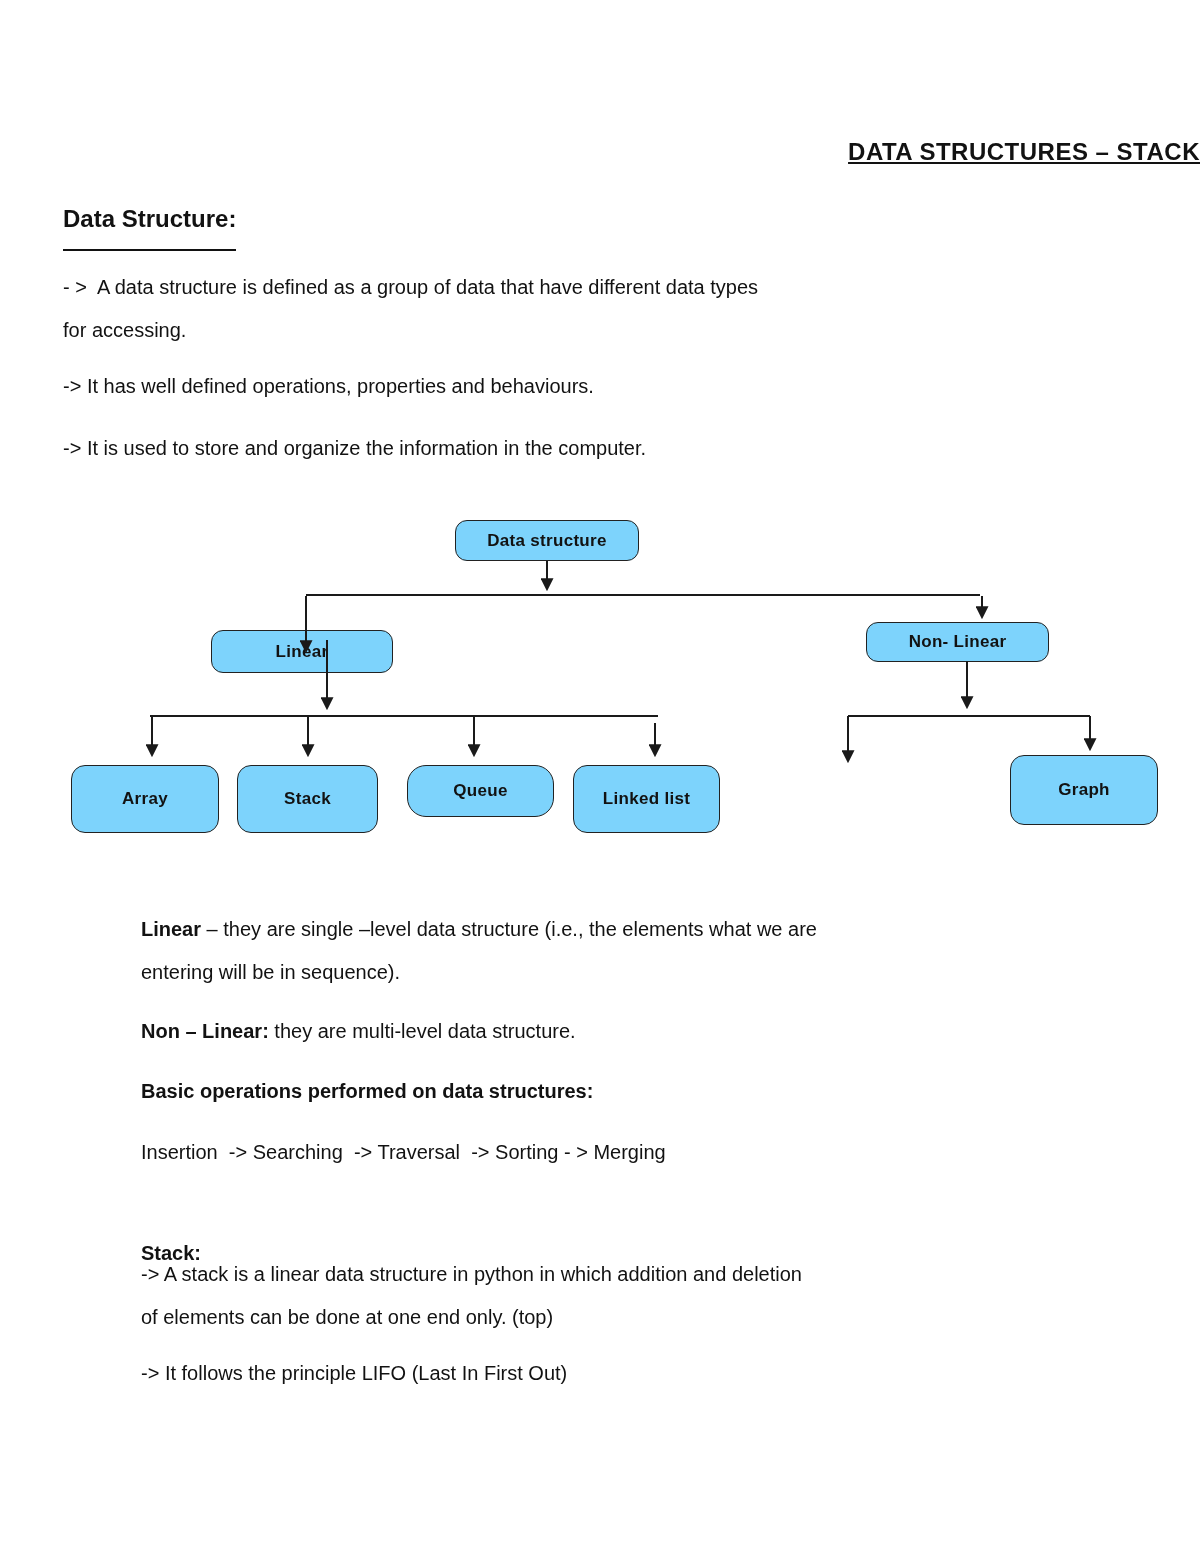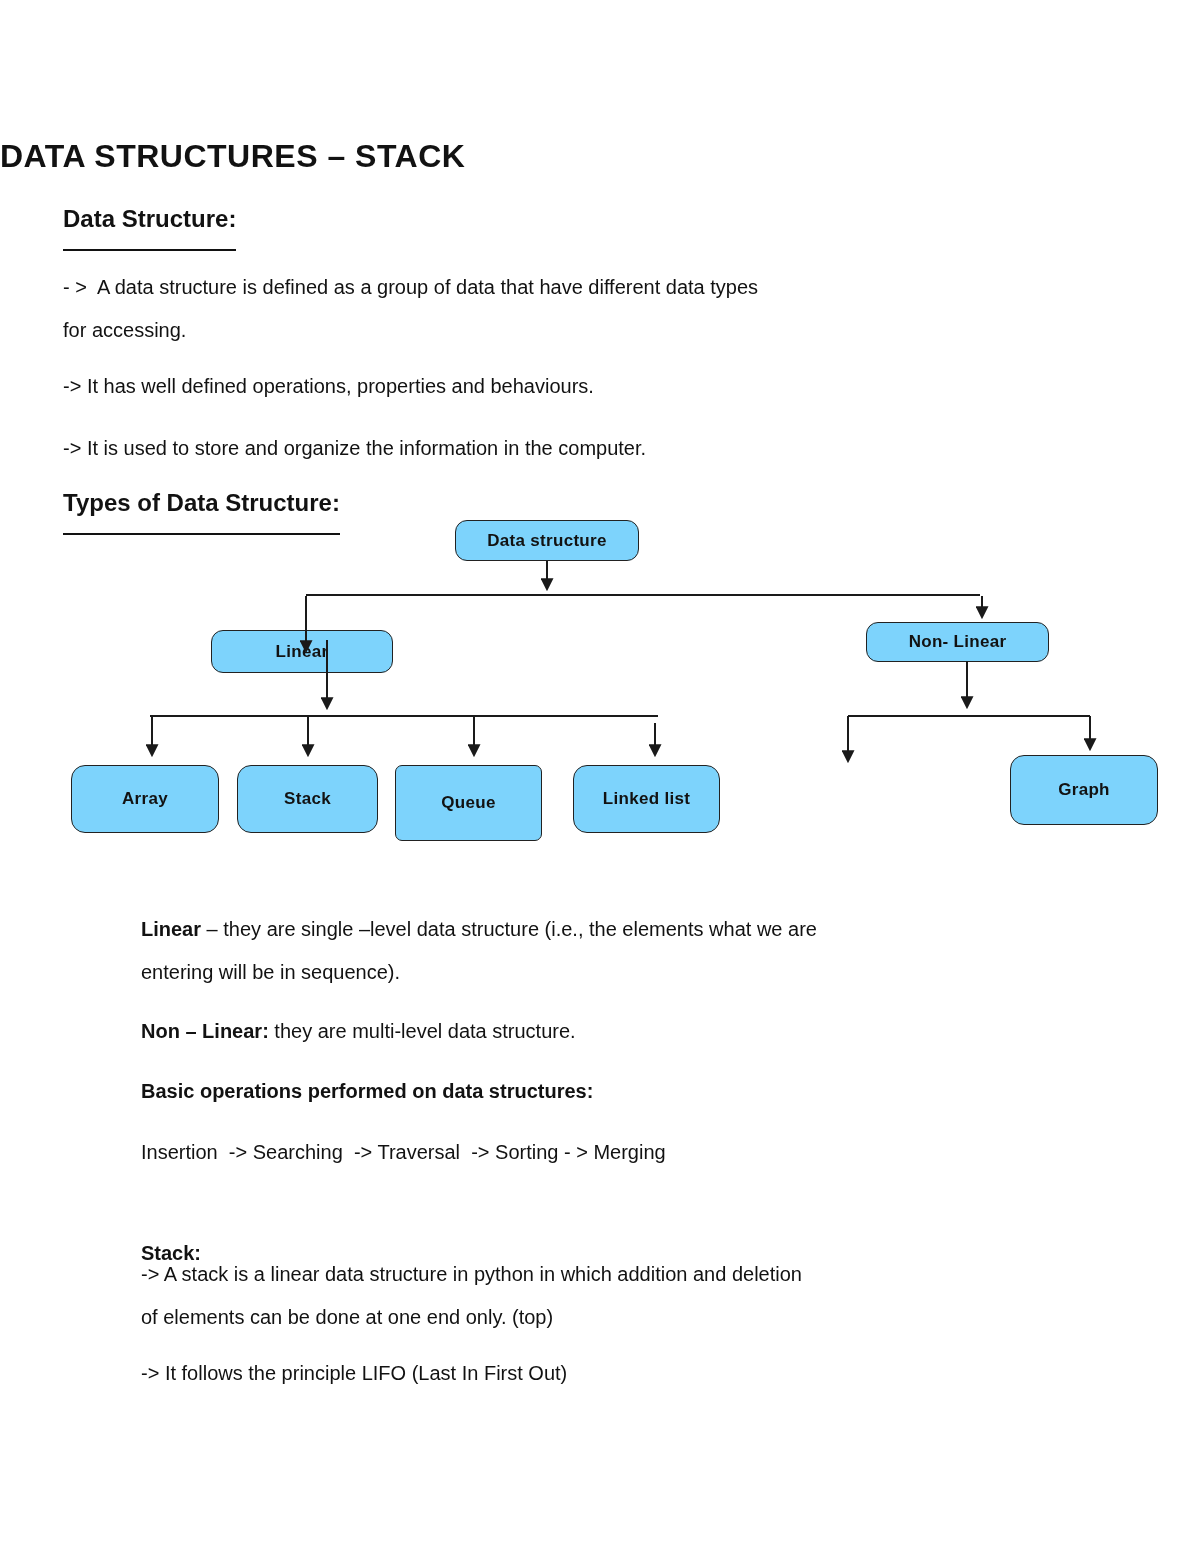--- a/index.html
+++ b/index.html
@@ -7,22 +7,22 @@
     position:relative;
     width:1200px;
     height:1553px;
     background:#ffffff;
     font-family:"Liberation Sans", sans-serif;
     color:#121212;
     overflow:hidden;
   }
   .doc-title{
     position:absolute; top:138px; left:0; width:100%;
-    text-align:left;
-    font-size:32px; font-weight:bold; letter-spacing:0.5px;
+    text-align:right;
+    font-size:24px; font-weight:bold; letter-spacing:0.5px;text-decoration:underline;
   }
   .section-heading{
     position:absolute; left:63px;
     font-size:24px; font-weight:bold;
   }
   .underlined{
     display:inline-block;
     border-bottom:2.5px solid #121212;
     padding-bottom:16px;
   }
@@ -47,21 +47,21 @@
     background:#7dd3fc;
     display:flex; align-items:center; justify-content:center;
     font-size:17px; font-weight:bold; letter-spacing:0.3px;
     box-sizing:border-box;
   }
   .n-root   {left:455px; top:20px;  width:184px; height:41px;}
   .n-linear {left:211px; top:130px; width:182px; height:43px;}
   .n-nonlinear{left:866px; top:122px; width:183px; height:40px;justify-content:center;}
   .n-array  {left:71px;  top:265px; width:148px; height:68px; border-radius:14px;}
   .n-stack  {left:237px; top:265px; width:141px; height:68px; border-radius:14px;}
-  .n-queue  {left:395px; top:265px; width:147px; height:76px; border-radius:7px;}
+  .n-queue  {left:407px; top:265px; width:147px; height:52px; border-radius:19px;}
   .n-linked {left:573px; top:265px; width:147px; height:68px; border-radius:14px;}
   .n-trees  {left:785px; top:267px; width:147px; height:68px; border-radius:14px;}
   .n-graph  {left:1010px;top:255px; width:148px; height:70px; border-radius:14px;}
 </style>
 </head>
 <body>
 
 <div class="page">
 
   <div class="doc-title">DATA STRUCTURES – STACK</div>
@@ -69,23 +69,20 @@
   <div class="section-heading" style="top:205px;">
     <span class="underlined">Data Structure:</span>
   </div>
 
   <div class="para" style="top:266px;"><span>- &gt;  A data structure is defined as a group of data that have different data types</span><br><span>for accessing.</span></div>
 
   <div class="para" style="top:365px;">-&gt; It has well defined operations, properties and behaviours.</div>
 
   <div class="para" style="top:427px;">-&gt; It is used to store and organize the information in the computer.</div>
 
-  <div class="section-heading" style="top:489px;">
-    <span class="underlined">Types of Data Structure:</span>
-  </div>
 
   <div class="diagram">
 
     <div class="node n-root">
       <span>Data structure</span>
     </div>
     <div class="node n-linear">
       <span>Linear</span>
     </div>
     <div class="node n-nonlinear">

